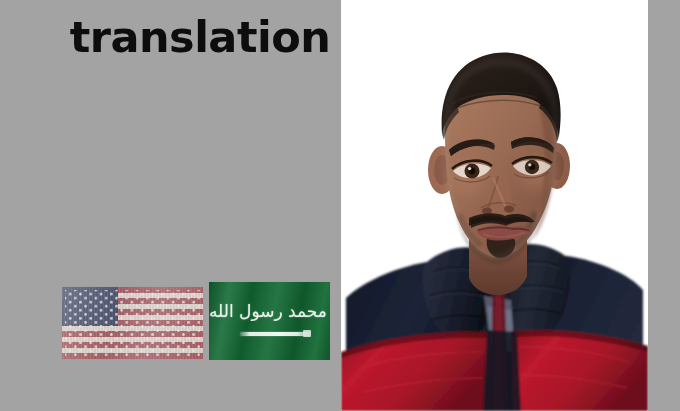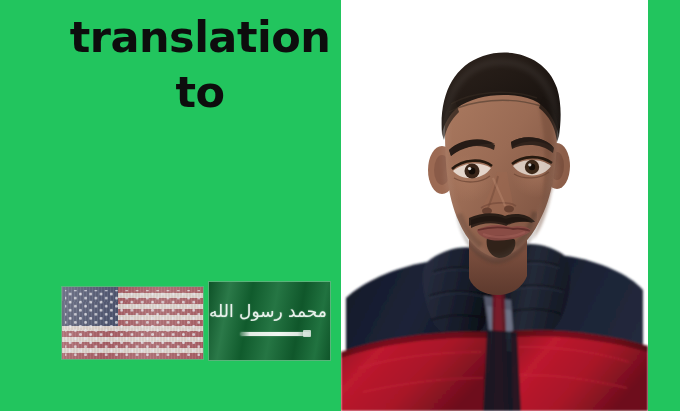--- a/index.html
+++ b/index.html
@@ -4,21 +4,21 @@
 <style>
   html, body {
     margin: 0;
     padding: 0;
     background: #ffffff;
   }
   #canvas {
     position: relative;
     width: 680px;
     height: 411px;
-    background: #22c55e;
+    background: #a3a3a3;
     overflow: hidden;
     font-family: "DejaVu Sans", sans-serif;
   }
 
   
   .headline {
     position: absolute;
     left: 0;
     top: 10px;
     width: 400px;
@@ -164,21 +164,20 @@
   }
   #portrait svg { display: block; }
 </style>
 </head>
 <body>
 
 <div id="canvas">
 
   <div class="headline">
     <span class="ln">translation</span>
-    <span class="ln">to</span>
   </div>
 
   <div class="flag" id="flag-us">
     <div class="stripes"></div>
     <div class="canton"></div>
     <div class="stars"></div>
     <div class="wear"></div>
     <div class="grain"></div>
   </div>
 

